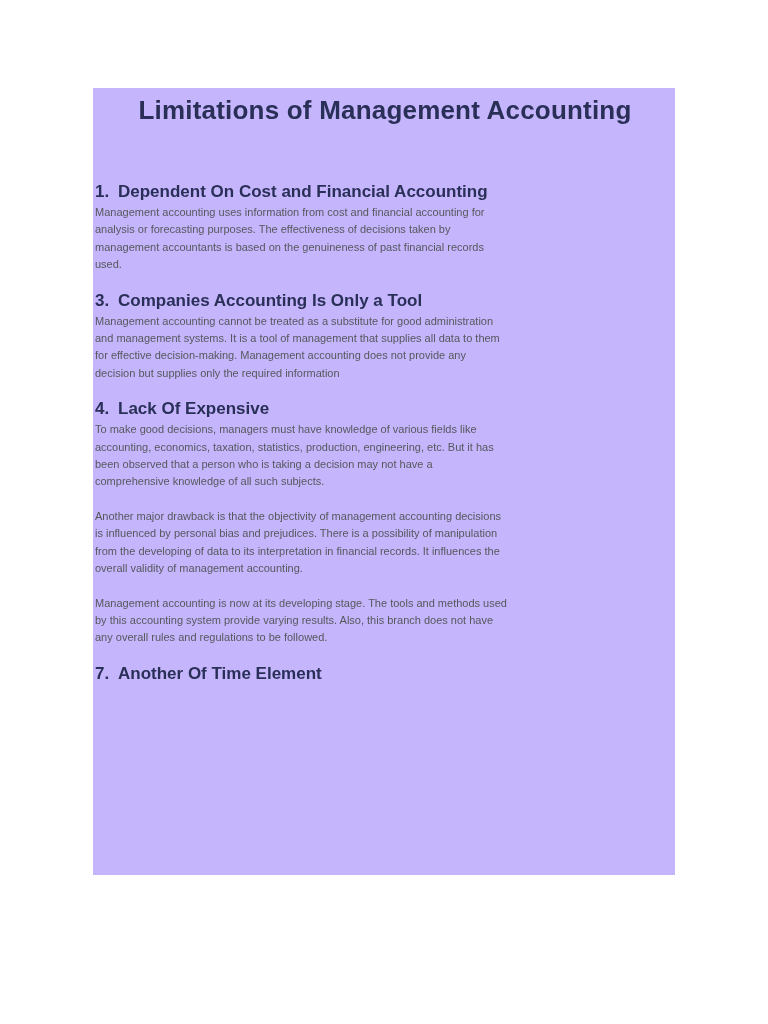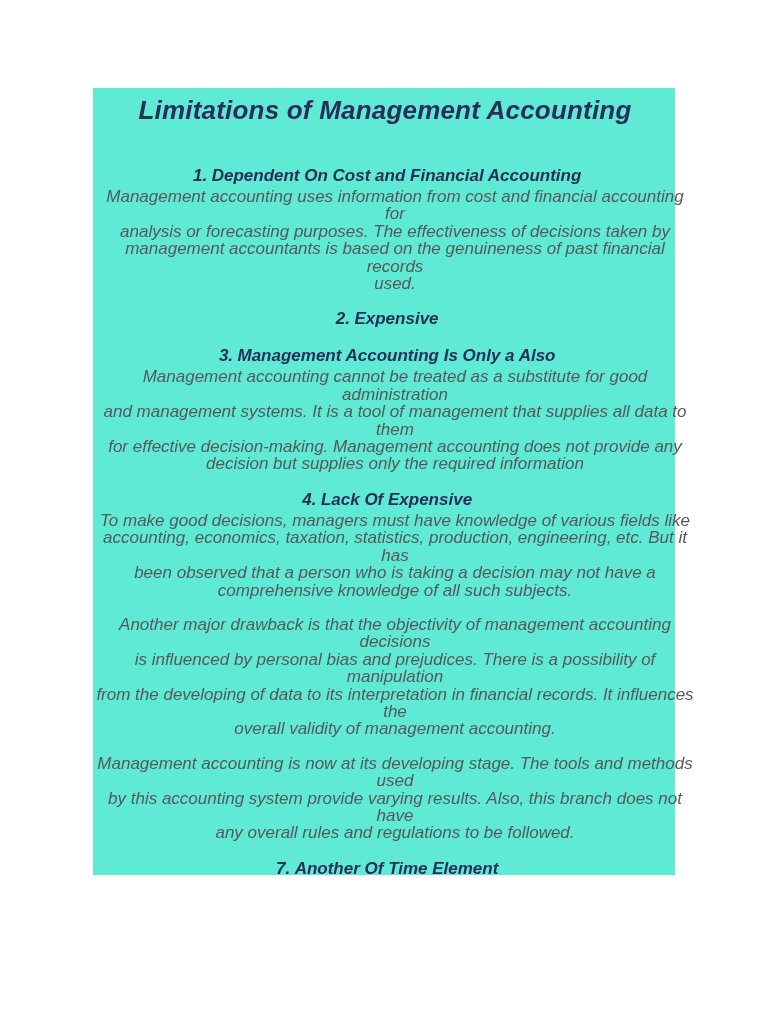--- a/index.html
+++ b/index.html
@@ -14,56 +14,54 @@
     height: 1024px;
     background: #ffffff;
     overflow: hidden;
   }
   .sheet {
     position: absolute;
     left: 93px;
     top: 88px;
     width: 582px;
     height: 787px;
-    background: #5eead4;
+    background: #c4b5fd;
     box-sizing: border-box;
     padding: 0 0 0 2px;
-    font-style: italic;
   }
   .doc-title {
     margin: 0;
     padding-top: 7px;
     text-align: center;
     font-size: 26px;
     line-height: 31px;
     font-weight: bold;
     color: #2a2f58;
     letter-spacing: 0.2px;
   }
   .sections {
-    margin-top: 40px;
-    text-align: center;
+    margin-top: 56px;
   }
   .doc-section {
     margin: 0 0 17px 0;
   }
   .sec-heading {
     margin: 0 0 2px 0;
     font-size: 17px;
     line-height: 20px;
     font-weight: bold;
     color: #2a2f58;
   }
   .sec-num {
     display: inline-block;
     min-width: 23px;
   }
   .sec-body {
     margin: 0;
-    font-size: 17px;
+    font-size: 11px;
     line-height: 17.4px;
     color: #57585c;
     white-space: pre-line;
     width: 600px;
   }
 </style>
 </head>
 <body>
 
 <div class="viewport">
@@ -74,28 +72,25 @@
     <h2 class="sec-heading">
       <span class="sec-num">1.</span><span class="sec-title">Dependent On Cost and Financial Accounting</span>
     </h2>
     <p class="sec-body">Management accounting uses information from cost and financial accounting for
 analysis or forecasting purposes. The effectiveness of decisions taken by
 management accountants is based on the genuineness of past financial records
 used.</p>
   </section>
 
   <section class="doc-section">
-    <h2 class="sec-heading">
-      <span class="sec-num">2.</span><span class="sec-title">Expensive</span>
-    </h2>
   </section>
 
   <section class="doc-section">
     <h2 class="sec-heading">
-      <span class="sec-num">3.</span><span class="sec-title">Management Accounting Is Only a Also</span>
+      <span class="sec-num">3.</span><span class="sec-title">Companies Accounting Is Only a Tool</span>
     </h2>
     <p class="sec-body">Management accounting cannot be treated as a substitute for good administration
 and management systems. It is a tool of management that supplies all data to them
 for effective decision-making. Management accounting does not provide any
 decision but supplies only the required information</p>
   </section>
 
   <section class="doc-section">
     <h2 class="sec-heading">
       <span class="sec-num">4.</span><span class="sec-title">Lack Of Expensive</span>

